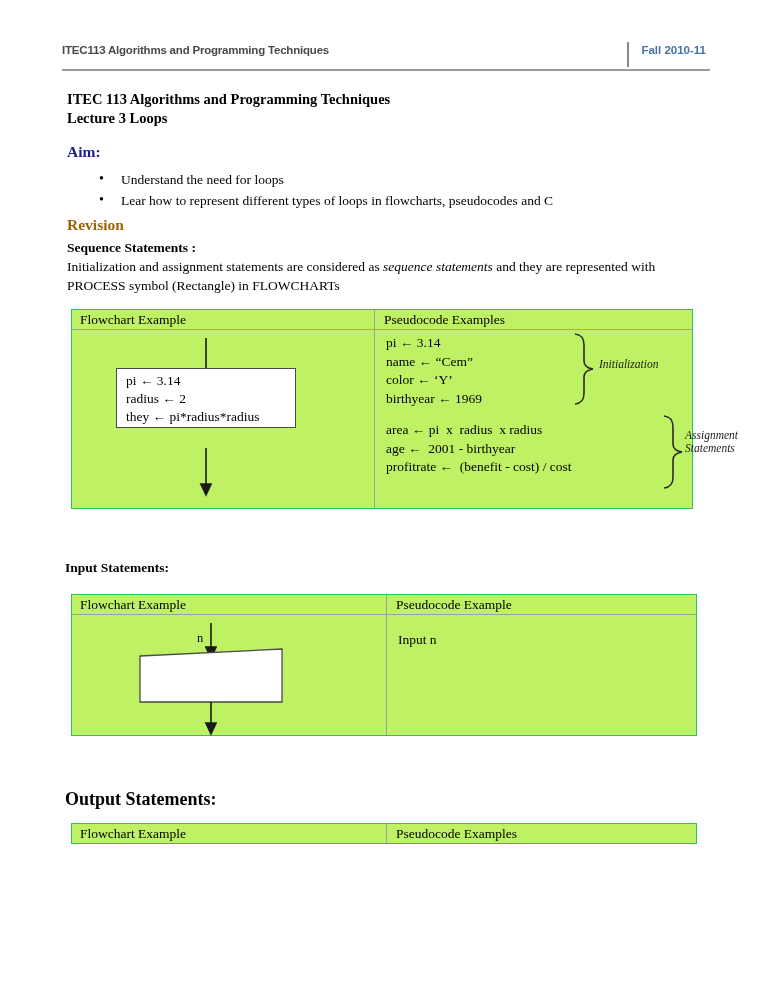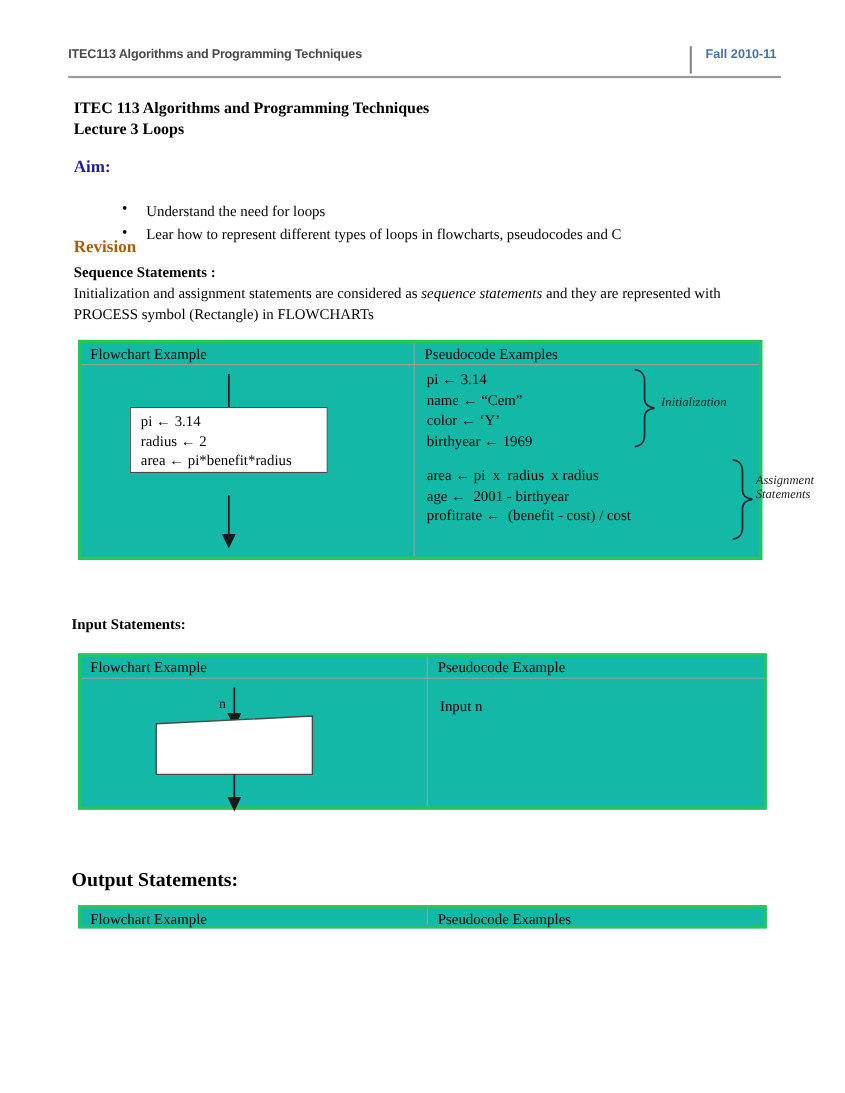--- a/index.html
+++ b/index.html
@@ -86,21 +86,21 @@
     top: 143px;
     font-size: 15.5px;
     font-weight: bold;
     color: #1f1f8c;
   }
   .bullets {
     position: absolute;
     left: 67px;
     top: 165px;
     width: 640px;
-    margin: 16px;
+    margin: 4px;
     padding: 0;
     list-style: none;
     font-size: 13.5px;
     line-height: 21px;
   }
   .bullets li {
     position: relative;
     padding-left: 50px;
   }
   .bullets li::before {
@@ -147,23 +147,23 @@
     position: absolute;
     left: 65px;
     top: 789px;
     font-size: 18px;
     font-weight: bold;
   }
 
   
   .tbl {
     position: absolute;
-    border: 3px solid #22c55e;
+    border: 1px solid #22c55e;
     box-sizing: border-box;
-    background: #14b8a6;
+    background: #bef264;
   }
   .tbl .hdr-row {
     position: absolute;
     left: 0; top: 0;
     width: 100%;
     height: 20px;
     border-bottom: 1px solid #9f9f9f;
     box-sizing: border-box;
   }
   .tbl .vsplit {
@@ -313,21 +313,21 @@
           <path d="M0,0 L8.4,4 L0,8 z" fill="#1a1a1a"></path>
         </marker>
       </defs>
       <line x1="134" y1="8" x2="134" y2="52" stroke="#1a1a1a" stroke-width="1.6" marker-end="url(#ah)"></line>
       <line x1="134" y1="118" x2="134" y2="160" stroke="#1a1a1a" stroke-width="1.6" marker-end="url(#ah)"></line>
     </svg>
 
     <div class="proc-box">
       <div class="line l1">pi ← 3.14</div>
       <div class="line l2">radius ← 2</div>
-      <div class="line l3">area ← pi*benefit*radius</div>
+      <div class="line l3">they ← pi*radius*radius</div>
     </div>
 
     <div class="pcode" id="pcode-init">pi ← 3.14
 name ← “Cem”
 color ← ‘Y’
 birthyear ← 1969</div>
     <svg class="brace-svg" id="brace-init" width="26" height="76">
       <path d="M4,3 C12,4 13,9 13,14 L13,30 C13,35 16,37 22,38 C16,39 13,41 13,46 L13,62 C13,67 12,72 4,73" fill="none" stroke="#2a2a2a" stroke-width="1.6"></path>
     </svg>
     <div class="brace-label" id="lbl-initialization">Initialization</div>

